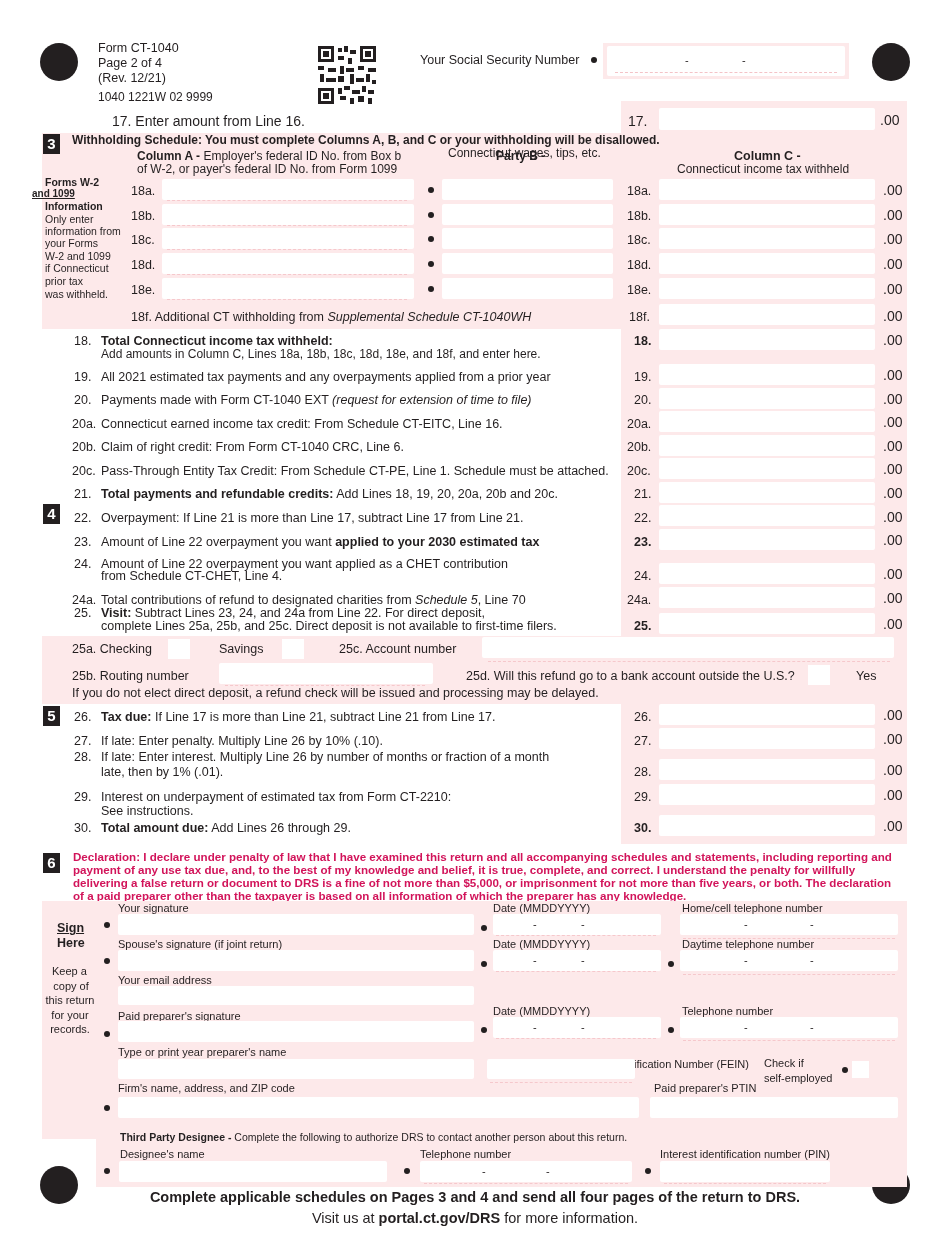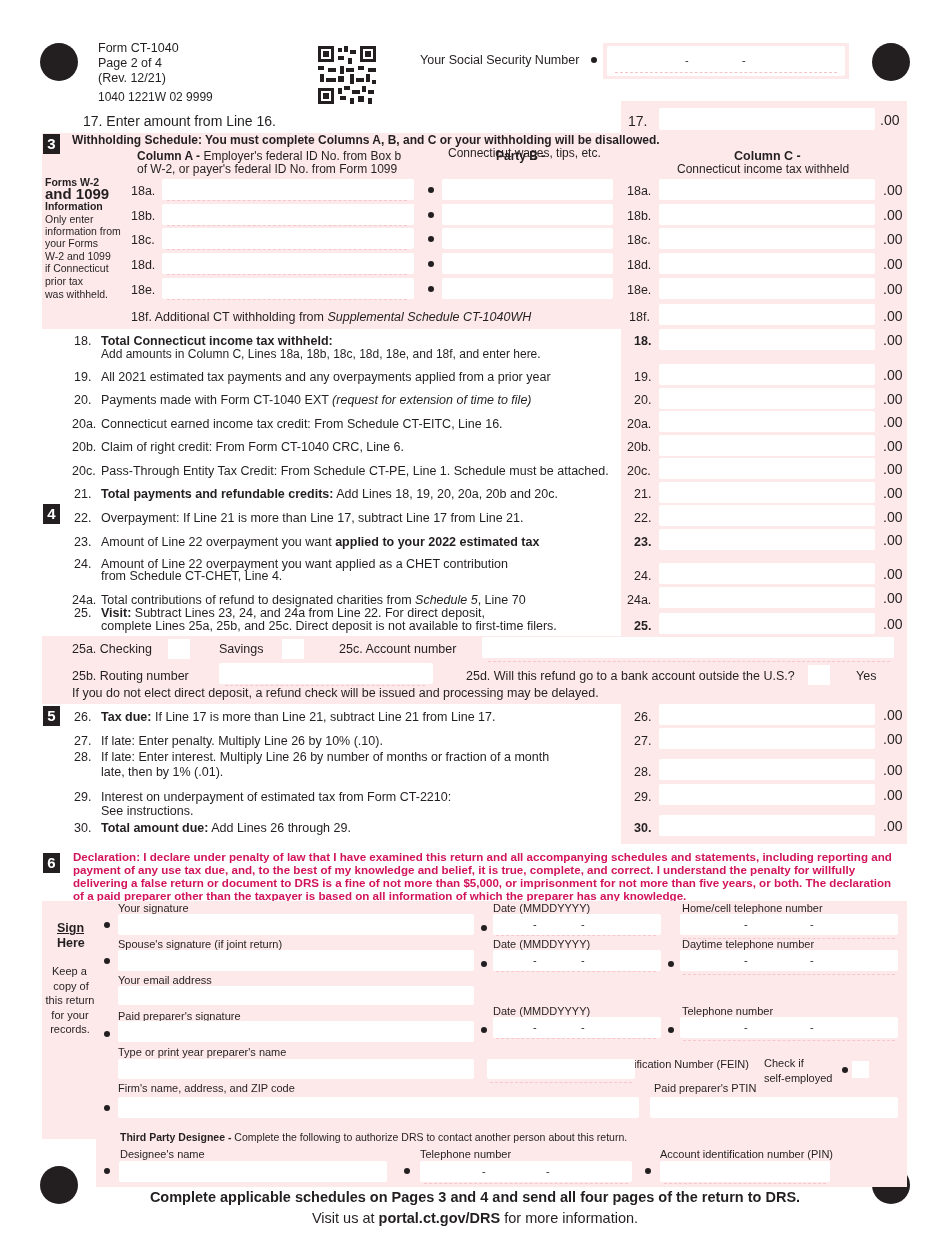--- a/index.html
+++ b/index.html
@@ -77,39 +77,39 @@
 <div class="txt" style="left:420px;top:53px;">Your Social Security Number</div>
 <div class="dot" style="left:591px;top:57px;"></div>
 <div class="abs pink" style="left:603px;top:43px;width:246px;height:36px;">
   <div class="field" style="left:4px;top:3px;width:238px;height:30px;">
     <span class="txt sm" style="left:78px;top:8px;">-</span>
     <span class="txt sm" style="left:135px;top:8px;">-</span>
     <div class="dash" style="left:8px;top:26px;width:222px;border-top:1px dashed #f4c3c7;"></div>
   </div>
 </div>
 
-<div class="txt" style="left:83px;top:114px;font-size:14px;">17.  Enter amount from Line 16.</div>
+<div class="txt" style="left:112px;top:114px;font-size:14px;">17.  Enter amount from Line 16.</div>
 <div class="abs pink" style="left:621px;top:101px;width:286px;height:32px;"></div>
 <div class="txt" style="left:628px;top:114px;font-size:14px;">17.</div>
 <div class="field" style="left:659px;top:108px;width:216px;height:22px;"></div>
 <div class="cents" style="left:880px;top:112px;">.00</div>
 
 <div class="abs pink" style="left:42px;top:133px;width:865px;height:196px;"></div>
 <div class="secbox" style="left:43px;top:134px;">3</div>
 <div class="txt b" style="left:72px;top:133px;font-size:12px;">Withholding Schedule: You must complete Columns A, B, and C or your withholding will be disallowed.</div>
 <div class="txt" style="left:137px;top:149px;font-size:12px;"><b>Column A -</b><span> Employer's federal ID No. from Box b</span></div>
 <div class="txt" style="left:137px;top:162px;font-size:12px;">of W-2, or payer's federal ID No. from Form 1099</div>
 <div class="txt b" style="left:496px;top:149px;font-size:12px;">Party B -</div>
 <div class="txt" style="left:448px;top:146px;font-size:12px;">Connecticut wages, tips, etc.</div>
 <div class="txt b" style="left:734px;top:149px;font-size:12.5px;">Column C -</div>
 <div class="txt" style="left:677px;top:162px;font-size:12px;">Connecticut income tax withheld</div>
 
 <div>
   <div class="txt b sm" style="left:45px;top:176px;font-size:10.5px;">Forms W-2</div>
-  <div class="txt b sm" style="left:45px;top:188px;font-size:15px;">and 1099</div>
+  <div class="txt b sm" style="left:32px;top:188px;font-size:10px;text-decoration:underline;">and 1099</div>
   <div class="txt b sm" style="left:45px;top:200px;font-size:10.5px;">Information</div>
   <div class="txt sm" style="left:45px;top:213px;font-size:10.5px;">Only enter</div>
   <div class="txt sm" style="left:45px;top:225px;font-size:10.5px;">information from</div>
   <div class="txt sm" style="left:45px;top:237px;font-size:10.5px;">your Forms</div>
   <div class="txt sm" style="left:45px;top:250px;font-size:10.5px;">W-2 and 1099</div>
   <div class="txt sm" style="left:45px;top:262px;font-size:10.5px;">if Connecticut</div>
   <div class="txt sm" style="left:45px;top:275px;font-size:10.5px;">prior tax</div>
   <div class="txt sm" style="left:45px;top:288px;font-size:10.5px;">was withheld.</div>
 </div>
 
@@ -221,21 +221,21 @@
 <div class="cents" style="left:883px;top:485px;">.00</div>
 
 <div class="secbox" style="left:43px;top:504px;">4</div>
 <div class="txt" style="left:74px;top:511px;">22.</div>
 <div class="txt" style="left:101px;top:511px;">Overpayment: If Line 21 is more than Line 17, subtract Line 17 from Line 21.</div>
 <div class="txt" style="left:634px;top:511px;">22.</div>
 <div class="field" style="left:659px;top:505px;width:216px;height:21px;"></div>
 <div class="cents" style="left:883px;top:509px;">.00</div>
 
 <div class="txt" style="left:74px;top:535px;">23.</div>
-<div class="txt" style="left:101px;top:535px;"><span>Amount of Line 22 overpayment you want </span><b>applied to your 2022 estimated tax</b></div>
+<div class="txt" style="left:101px;top:535px;"><span>Amount of Line 22 overpayment you want </span><b>applied to your 2030 estimated tax</b></div>
 <div class="txt b" style="left:634px;top:535px;">23.</div>
 <div class="field" style="left:659px;top:529px;width:216px;height:21px;"></div>
 <div class="cents" style="left:883px;top:532px;">.00</div>
 
 <div class="txt" style="left:74px;top:557px;">24.</div>
 <div class="txt" style="left:101px;top:557px;">Amount of Line 22 overpayment you want applied as a CHET contribution</div>
 <div class="txt" style="left:101px;top:569px;">from Schedule CT-CHET, Line 4.</div>
 <div class="txt" style="left:634px;top:569px;">24.</div>
 <div class="field" style="left:659px;top:563px;width:216px;height:21px;"></div>
 <div class="cents" style="left:883px;top:566px;">.00</div>
@@ -397,20 +397,20 @@
 <div class="txt sm" style="left:120px;top:1148px;">Designee's name</div>
 <div class="dot" style="left:104px;top:1168px;"></div>
 <div class="field" style="left:119px;top:1161px;width:268px;height:21px;"></div>
 <div class="txt sm" style="left:420px;top:1148px;">Telephone number</div>
 <div class="dot" style="left:404px;top:1168px;"></div>
 <div class="field" style="left:420px;top:1161px;width:212px;height:21px;">
     <span class="txt sm" style="left:62px;top:4px;">-</span>
     <span class="txt sm" style="left:126px;top:4px;">-</span>
     <div class="dash" style="left:4px;top:22px;width:204px;"></div>
   </div>
-<div class="txt sm" style="left:660px;top:1148px;">Account identification number (PIN)</div>
+<div class="txt sm" style="left:660px;top:1148px;">Interest identification number (PIN)</div>
 <div class="dot" style="left:645px;top:1168px;"></div>
 <div class="field" style="left:660px;top:1161px;width:170px;height:21px;">
     <div class="dash" style="left:4px;top:22px;width:162px;"></div>
   </div>
 
 <div class="txt b" style="left:0;top:1189px;width:950px;text-align:center;font-size:14.5px;line-height:16px;">Complete applicable schedules on Pages 3 and 4 and send all four pages of the return to DRS.</div>
 <div class="txt" style="left:0;top:1210px;width:950px;text-align:center;font-size:14.5px;line-height:16px;"><span>Visit us at </span><b>portal.ct.gov/DRS</b><span> for more information.</span></div>
 
 </body></html>

